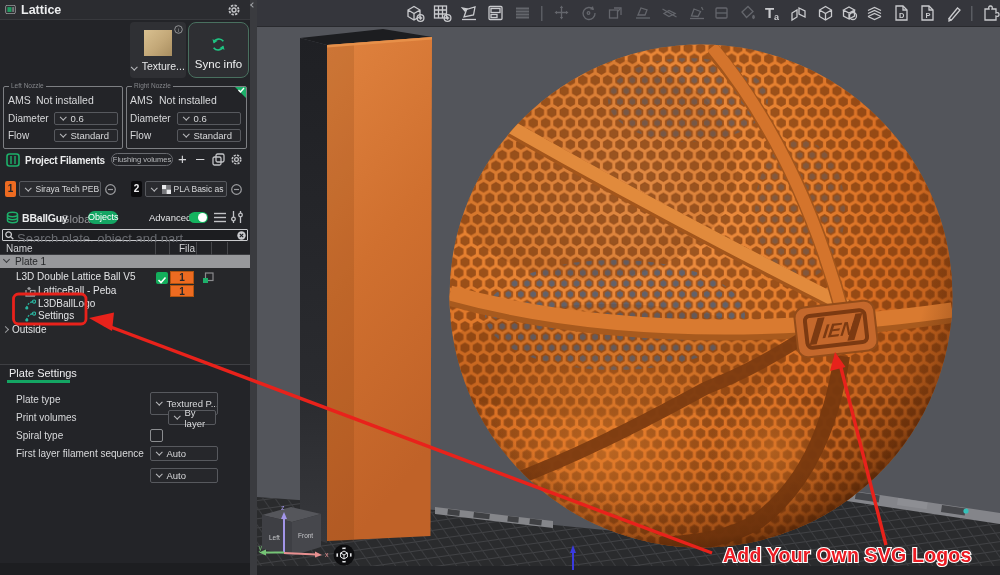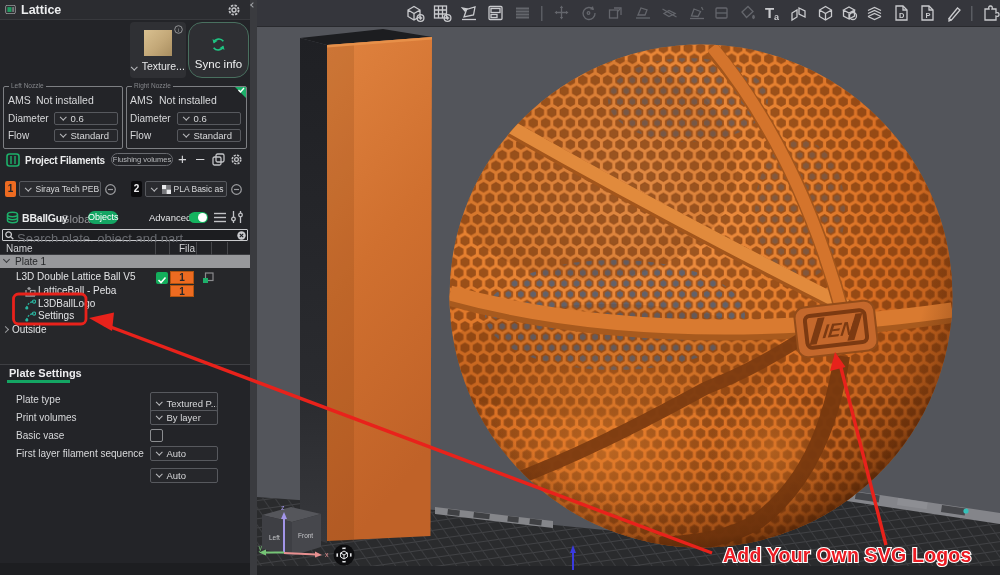--- a/index.html
+++ b/index.html
@@ -30,21 +30,21 @@
     </svg>
 
   <div class="p" style="left:130px;top:22px;width:56px;height:56px;background:#2f3034;border-radius:4px">
     <svg class="p" style="right:3px;top:3px" width="9" height="9" viewBox="0 0 9 9">
         <circle cx="4.5" cy="4.5" r="3.8" fill="none" stroke="#9e9fa2" stroke-width="0.9"></circle>
         <text x="4.5" y="6.6" font-size="6" fill="#9e9fa2" text-anchor="middle" font-family="Liberation Sans">i</text>
       </svg>
     <div class="p" style="left:14px;top:8px;width:28px;height:26px;background:linear-gradient(135deg,#d9c090 0%,#c3a878 55%,#a98e60 100%)"></div>
     <div class="p" style="left:0;top:38px;width:100%;text-align:center;font-size:10.5px;color:#e6e7e9;white-space:nowrap"><span class="chev"></span>Texture...</div>
   </div>
-  <div class="p" style="left:188px;top:22px;width:61px;height:56px;background:#2e2f33;border:1px solid #49705f;border-radius:14px">
+  <div class="p" style="left:188px;top:22px;width:61px;height:56px;background:#2e2f33;border:1px solid #49705f;border-radius:8px">
     <svg class="p" style="left:20px;top:13px" width="19" height="17" viewBox="0 0 21 21">
         <g fill="none" stroke="#1fc382" stroke-width="2">
           <path d="M16.5,6.5 A7,7 0 0 0 4.5,8"></path>
           <path d="M4.5,14.5 A7,7 0 0 0 16.5,13"></path>
         </g>
         <path d="M3,4 L4.7,9.3 L9,6.2 Z" fill="#1fc382"></path>
         <path d="M18,17 L16.3,11.7 L12,14.8 Z" fill="#1fc382"></path>
       </svg>
     <div class="p" style="left:0;top:35px;width:100%;text-align:center;font-size:11.5px;color:#f0f1f2;white-space:nowrap">Sync info</div>
   </div>
@@ -190,27 +190,27 @@
       <path d="M1.5,9 Q3,3 9,2.5" fill="none" stroke="#2ab6a0" stroke-width="1.3" stroke-dasharray="2 1.4"></path>
       <circle cx="1.8" cy="9" r="1.6" fill="#2ab6a0"></circle>
       <circle cx="9" cy="2.6" r="1.6" fill="none" stroke="#2ab6a0" stroke-width="1.1"></circle>
     </svg>
   <div class="p" style="left:38px;top:310px;font-size:10px;color:#e2e3e5">Settings</div>
 
   <div class="p" style="left:3px;top:327px;width:5px;height:5px;border-right:1.4px solid #9b9c9f;border-bottom:1.4px solid #9b9c9f;transform:rotate(-45deg)"></div>
   <div class="p" style="left:12px;top:324px;font-size:10px;color:#e2e3e5">Outside</div>
 
   <div class="p" style="left:0;top:364px;width:250px;height:1px;background:#3e3f43"></div>
-  <div class="p" style="left:9px;top:367px;font-size:11px;font-weight:700;color:#ededef">Plate Settings</div>
+  <div class="p" style="left:9px;top:367px;font-size:11px;font-weight:400;color:#ededef">Plate Settings</div>
   <div class="p" style="left:7px;top:380px;width:63px;height:2.5px;background:#14a563"></div>
   <div class="lbl" style="left:16px;top:394px">Plate type</div>
     <div class="sel" style="left:150px;top:392px;width:68px;height:23px;font-size:9.5px;white-space:nowrap;overflow:hidden"><span class="chev"></span>Textured P...</div>
   <div class="lbl" style="left:16px;top:412px">Print volumes</div>
-    <div class="sel" style="left:150px;top:410px;width:68px;height:15px;font-size:9.5px"><span class="chev"></span>By layer</div>
-  <div class="lbl" style="left:16px;top:430px">Basic vase</div>
+    <div class="sel" style="left:168px;top:410px;width:48px;height:15px;font-size:9.5px"><span class="chev"></span>By layer</div>
+  <div class="lbl" style="left:16px;top:430px">Spiral type</div>
     <div class="p" style="left:150px;top:429px;width:13px;height:13px;border:1.5px solid #8b8d90;border-radius:2px"></div>
   <div class="lbl" style="left:16px;top:448px">First layer filament sequence</div>
     <div class="sel" style="left:150px;top:446px;width:68px;height:15px;font-size:9.5px"><span class="chev"></span>Auto</div>
     <div class="sel" style="left:150px;top:468px;width:68px;height:15px;font-size:9.5px"><span class="chev"></span>Auto</div>
   <div class="p" style="left:0;top:563px;width:250px;height:12px;background:#1d1e21"></div>
 </div>
 
 <div id="vp">
 
   <div class="p" style="left:0;top:0;width:7px;height:575px;background:#3a3b3f"></div>

